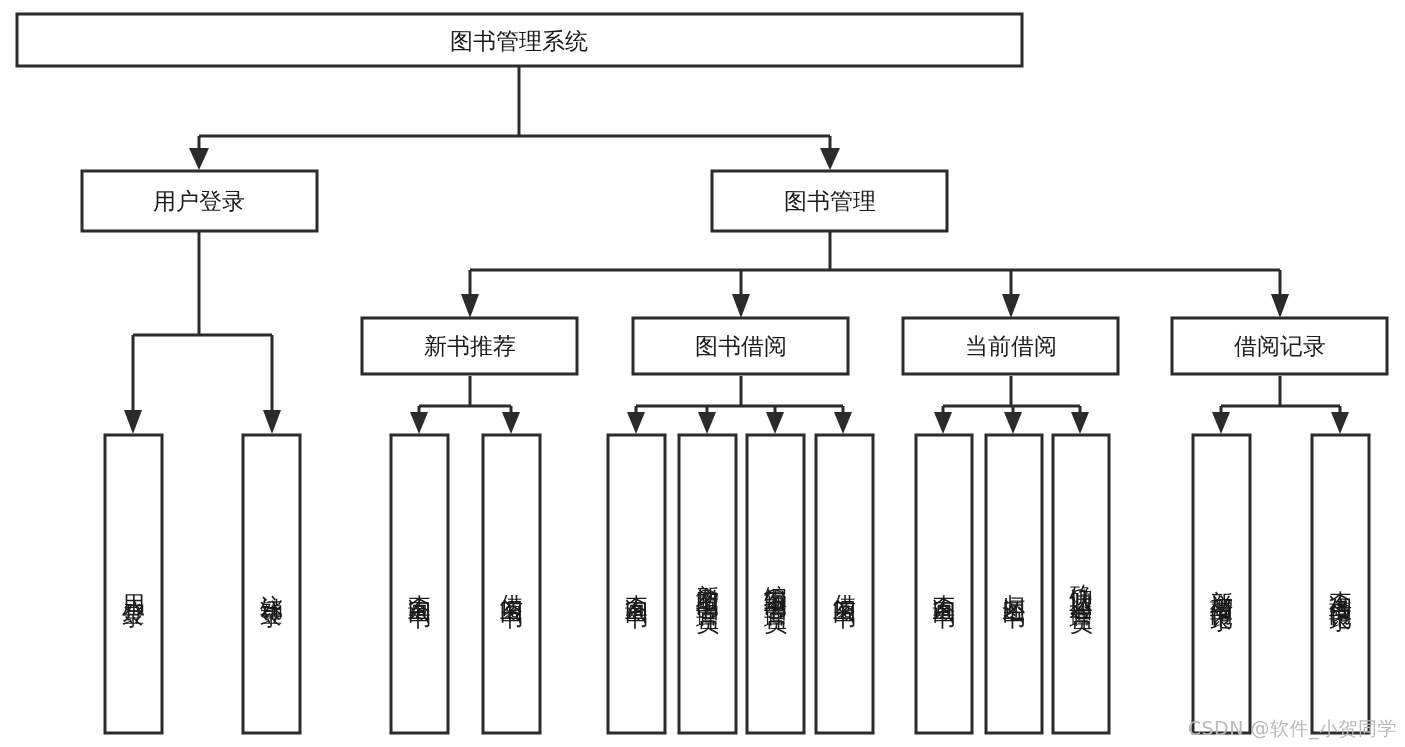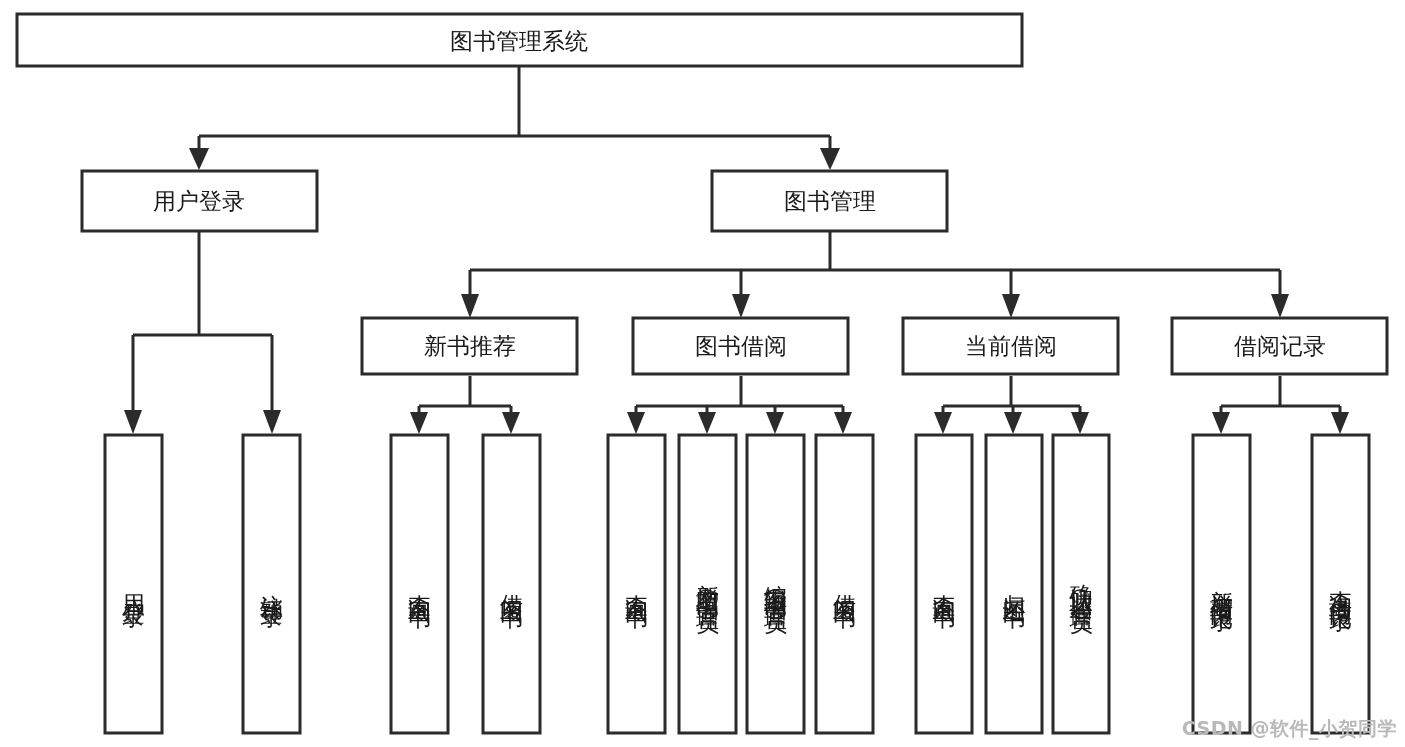--- a/index.html
+++ b/index.html
@@ -67,21 +67,20 @@
   }
   .watermark {
     position: absolute;
     right: 8px;
     bottom: 5px;
     font-family: "DejaVu Sans", "Liberation Sans", sans-serif;
     font-size: 19px;
     color: #b9b9b9;
     white-space: nowrap;
     letter-spacing: 0.5px;
-    font-weight: bold;
   }
 </style>
 </head>
 <body>
 
 <div id="diagram-root">
 
   <svg class="flow" viewBox="0 0 1405 747" xmlns="http://www.w3.org/2000/svg">
 
     <g>

